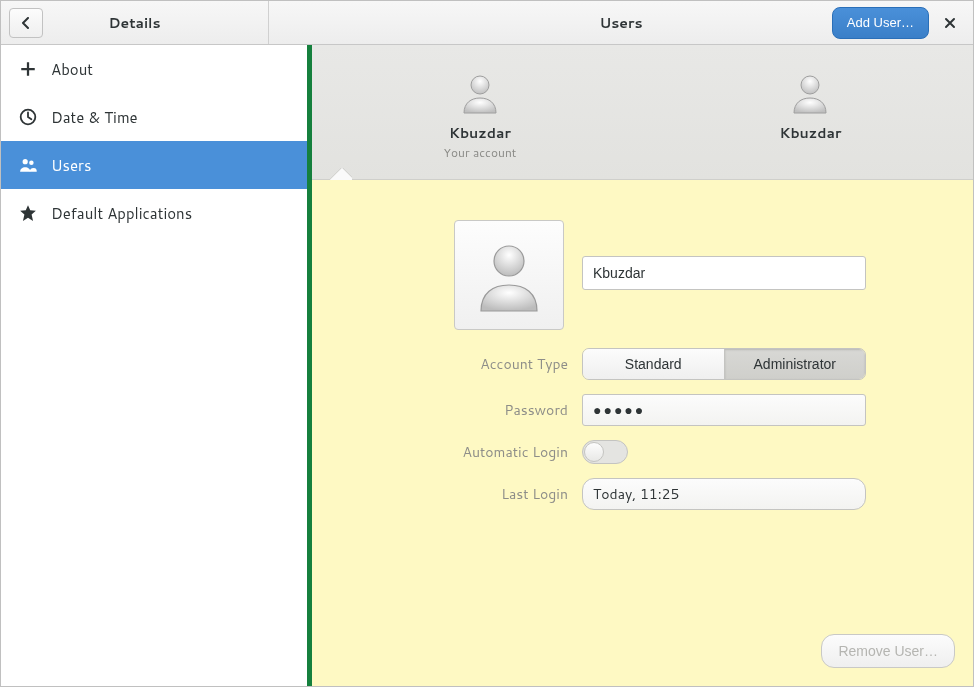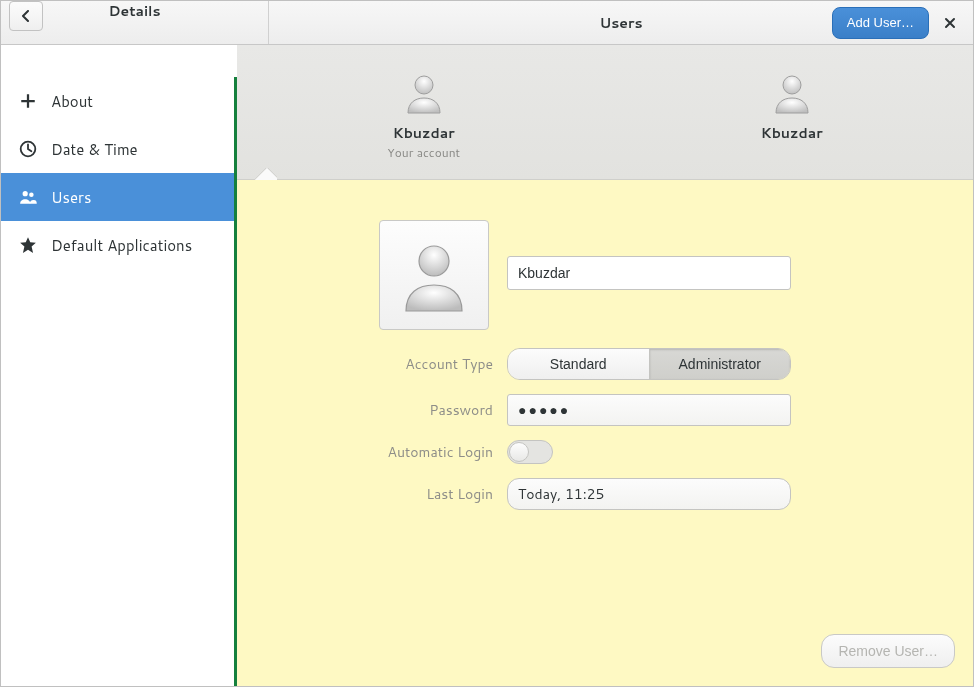--- a/index.html
+++ b/index.html
@@ -2,31 +2,31 @@
 <html><head>
 <meta charset="utf-8">
 <style>
 * { box-sizing: border-box; margin: 0; padding: 0; }
 body { font-family: "Cantarell", "Segoe UI", sans-serif; font-size: 14px; color: #2e3436; width: 974px; height: 687px; overflow: hidden; background: #fff; }
 
 .window { display: flex; flex-direction: column; height: 100%; border: 1px solid #c0c0c0; }
 
 
 .headerbar { display: flex; height: 44px; background: linear-gradient(to bottom, #f7f7f7, #ededed); border-bottom: 1px solid #c7c7c7; }
-.headerbar-left { width: 268px; display: flex; border-right: 1px solid #d0d0d0; position: relative; }
+.headerbar-left { width: 268px; display: flex; align-items: center; border-right: 1px solid #d0d0d0; position: relative; }
 .headerbar-right { flex: 1; display: flex; align-items: center; position: relative; }
 .back-btn { width: 34px; height: 30px; margin-left: 8px; background: linear-gradient(to bottom,#fcfcfc,#efefef); border: 1px solid #c2c2c2; border-radius: 4px; display: flex; align-items: center; justify-content: center; cursor: pointer; }
 .back-btn svg { width: 12px; height: 12px; }
 .hb-title { position: absolute; left: 0; right: 0; text-align: center; font-weight: bold; font-size: 14px; color: #2e3436; pointer-events: none; }
 .add-user-btn { position: absolute; right: 44px; height: 32px; padding: 0 14px; background: linear-gradient(to bottom,#4a90d9,#3a7fc8); color: #fff; border: 1px solid #2a6fb8; border-radius: 8px; font-size: 13px; cursor: pointer; }
 .close-btn { position: absolute; right: 8px; width: 30px; height: 30px; background: transparent; border: none; display: flex; align-items: center; justify-content: center; cursor: pointer; font-size: 16px; color: #2e3436; }
 
 
 .body { flex: 1; display: flex; overflow: hidden; }
-.sidebar { width: 236px; background: #fff; border-right: 3px solid #15803d; margin-top: 32px; }
+.sidebar { width: 311px; background: #fff; border-right: 5px solid #15803d; }
 .sb-item { display: flex; align-items: center; gap: 14px; height: 48px; padding: 0 18px; font-size: 15px; color: #2e3436; cursor: pointer; }
 .sb-item.active { background: #4a90d9; color: #fff; }
 .sb-item .ic { width: 18px; height: 18px; display: flex; align-items: center; justify-content: center; }
 .sb-item.active svg { fill: #fff; }
 .sb-item svg { fill: #2e3436; }
 
 .content { flex: 1; display: flex; flex-direction: column; background: #fef9c3; }
 
 
 .user-strip { background: linear-gradient(to bottom,#e8e8e6,#e2e2df); border-bottom: 1px solid #cfcfcb; display: flex; justify-content: space-around; align-items: flex-start; padding: 24px 0 18px; position: relative; }
@@ -45,21 +45,21 @@
 .avatar-box svg { width: 80px; height: 80px; }
 
 .row { display: flex; align-items: center; margin-bottom: 14px; }
 .row .lbl { width: 190px; text-align: right; color: #8e8e89; font-size: 14px; padding-right: 14px; }
 .row .ctrl { width: 284px; }
 .name-row .ctrl { width: 284px; }
 .name-row { position: absolute; top: 76px; left: 270px; }
 
 .txt { width: 100%; height: 34px; background: #fff; border: 1px solid #c4c4c1; border-radius: 3px; padding: 0 10px; font-size: 14px; color: #2e3436; }
 
-.seg { display: flex; width: 284px; height: 32px; border: 1px solid #c4c4c1; border-radius: 13px; overflow: hidden; }
+.seg { display: flex; width: 284px; height: 32px; border: 1px solid #c4c4c1; border-radius: 7px; overflow: hidden; }
 .seg button { flex: 1; border: none; background: linear-gradient(to bottom,#fcfcfc,#efefef); font-size: 14px; color: #2e3436; cursor: pointer; }
 .seg button + button { border-left: 1px solid #c4c4c1; }
 .seg button.sel { background: linear-gradient(to bottom,#d8d8d5,#cfcfcb); box-shadow: inset 0 1px 2px rgba(0,0,0,0.15); text-align: center; }
 
 .pwd-field { width: 284px; height: 32px; background: linear-gradient(to bottom,#fcfcfc,#f3f3f1); border: 1px solid #c4c4c1; border-radius: 3px; display: flex; align-items: center; padding: 0 10px; cursor: pointer; font-size: 14px; letter-spacing: 2px; }
 
 .switch { width: 46px; height: 24px; background: #e4e4e1; border: 1px solid #c4c4c1; border-radius: 12px; position: relative; cursor: pointer; }
 .switch .knob { position: absolute; top: 1px; left: 1px; width: 20px; height: 20px; background: linear-gradient(to bottom,#fdfdfd,#e8e8e6); border: 1px solid #c4c4c1; border-radius: 50%; }
 
 .readonly { width: 284px; height: 32px; background: linear-gradient(to bottom,#fcfcfc,#f3f3f1); border: 1px solid #c4c4c1; border-radius: 12px; display: flex; align-items: center; padding: 0 10px; font-size: 14px; color: #2e3436; }

